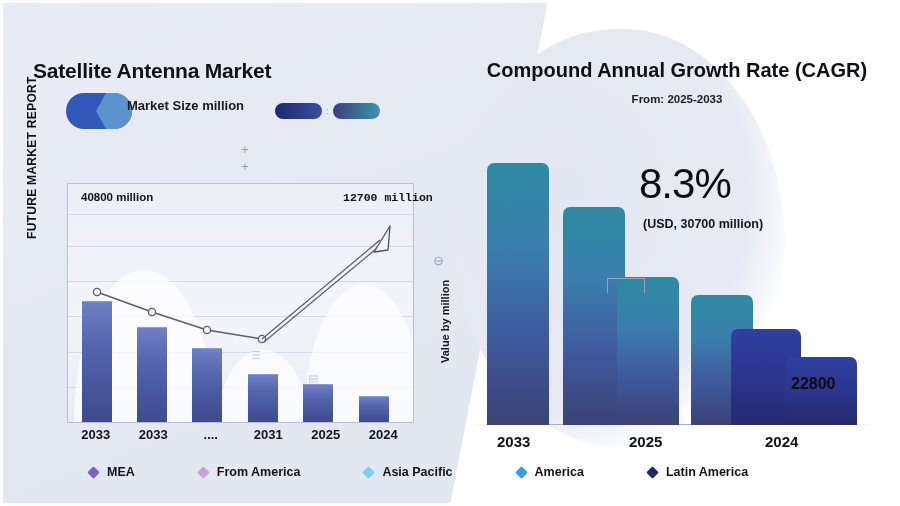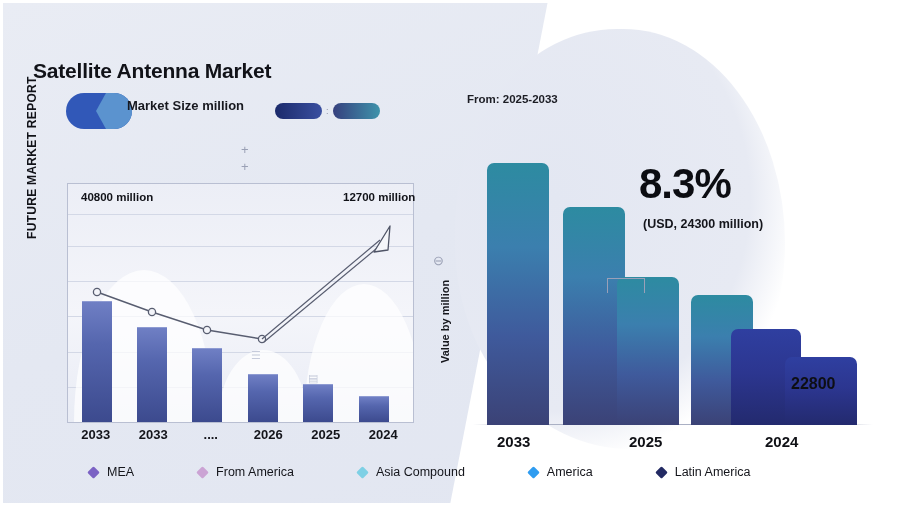--- a/index.html
+++ b/index.html
@@ -178,21 +178,21 @@
     z-index: 6;
   }
   .val-left, .val-right {
     position: absolute;
     font-size: 11.5px;
     font-weight: bold;
     color: #111218;
     z-index: 7;
   }
   .val-left { left: 78px; top: 188px; }
-  .val-right { left: 340px; top: 188px; }
+  .val-right { left: 340px; top: 188px; font-family: Liberation Mono, monospace; }
   .minus-mark {
     position: absolute;
     left: 430px;
     top: 250px;
     z-index: 6;
     color: #9aa0b5;
     font-size: 13px;
   }
   .ghost-ico {
     position: absolute;
@@ -211,32 +211,32 @@
     font-size: 20px;
     font-weight: bold;
     color: #0e0f14;
     z-index: 6;
   }
   .sub-right {
     position: absolute;
     left: 464px;
     top: 90px;
     width: 420px;
-    text-align: left;
+    text-align: center;
     font-size: 11.5px;
     font-weight: bold;
     color: #1c1d24;
     z-index: 6;
   }
   .cagr-value {
     position: absolute;
     left: 636px;
     top: 157px;
     font-size: 42px;
-    font-weight: bold;
+    font-weight: normal;
     color: #0c0d12;
     letter-spacing: -1px;
     z-index: 6;
   }
   .cagr-unit {
     position: absolute;
     left: 640px;
     top: 214px;
     font-size: 12.5px;
     font-weight: bold;
@@ -321,21 +321,21 @@
     margin-right: 64px;
   }
   .legend-diamond {
     width: 9px;
     height: 9px;
     transform: rotate(45deg);
     border-radius: 1.5px;
   }
   .legend-text {
     font-size: 12.5px;
-    font-weight: normal;
+    font-weight: bold;
     color: #14151b;
     white-space: nowrap;
   }
 </style>
 </head>
 <body>
 
 <div id="root">
 
   <div class="wedge"></div>
@@ -400,61 +400,62 @@
     </svg>
   </div>
 
   <div class="val-left">40800 million</div>
   <div class="val-right">12700 million</div>
 
   <div class="axis-left-bottom">
     <span>2033</span>
     <span>2033</span>
     <span>....</span>
-    <span>2026</span>
+    <span>2031</span>
     <span>2025</span>
     <span>2024</span>
   </div>
 
+  <div class="title-right">Compound Annual Growth Rate (CAGR)</div>
   <div class="sub-right">From: 2025-2033</div>
 
   <div class="chart-right">
     <div class="baseline-r"></div>
     <div class="bar-r" style="left:14px;  width:62px;  height:262px;"></div>
     <div class="bar-r" style="left:90px;  width:62px;  height:218px;"></div>
     <div class="bar-r" style="left:144px; width:62px;  height:148px;"></div>
     <div class="bar-r" style="left:218px; width:62px;  height:130px;"></div>
     <div class="bar-r navy" style="left:258px; width:70px; height:96px;"></div>
     <div class="bar-r navy" style="left:312px; width:72px; height:68px;"></div>
   </div>
 
   <div class="bracket"></div>
 
   <div class="cagr-value">8.3%</div>
-  <div class="cagr-unit">(USD, 24300 million)</div>
+  <div class="cagr-unit">(USD, 30700 million)</div>
   <div class="annot-12700">22800</div>
 
   <div class="axis-right-bottom">
     <span style="left:24px;">2033</span>
     <span style="left:156px;">2025</span>
     <span style="left:292px;">2024</span>
   </div>
 
   <div class="legend-row">
     <div class="legend-item">
       <span class="legend-diamond" style="background:#7b62c4"></span>
       <span class="legend-text">MEA</span>
     </div>
     <div class="legend-item">
       <span class="legend-diamond" style="background:#cba3d4"></span>
       <span class="legend-text">From America</span>
     </div>
     <div class="legend-item">
       <span class="legend-diamond" style="background:#7ed0e5"></span>
-      <span class="legend-text">Asia Compound</span>
+      <span class="legend-text">Asia Pacific</span>
     </div>
     <div class="legend-item">
       <span class="legend-diamond" style="background:#2f9cf0"></span>
       <span class="legend-text">America</span>
     </div>
     <div class="legend-item">
       <span class="legend-diamond" style="background:#232a63"></span>
       <span class="legend-text">Latin America</span>
     </div>
   </div>

